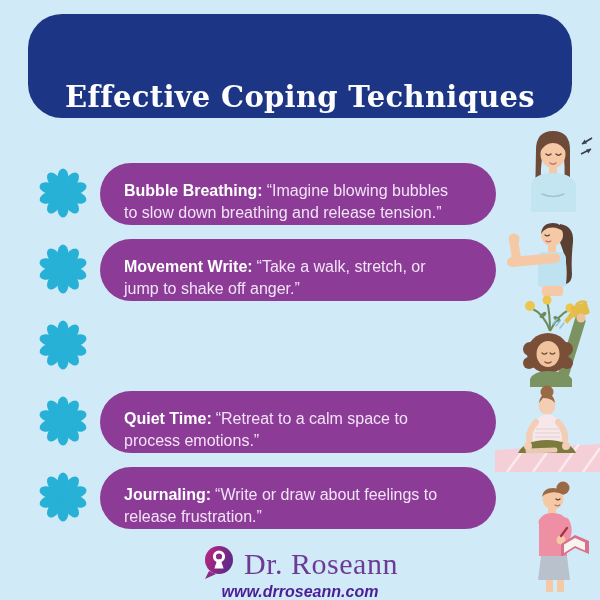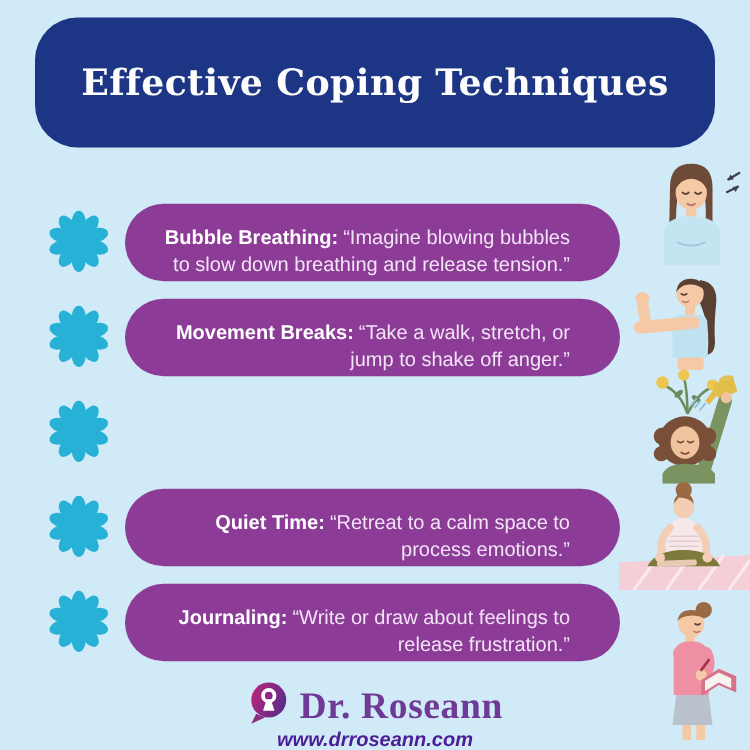--- a/index.html
+++ b/index.html
@@ -7,49 +7,49 @@
     position:relative;
     width:600px;height:600px;
     background:#d0eaf8;
     overflow:hidden;
     font-family:"Liberation Sans", sans-serif;
   }
   
   .header{
     position:absolute;left:28px;top:14px;width:544px;height:104px;
     background:#1c3584;border-radius:34px;
-    display:flex;flex-direction:column;justify-content:center;align-items:center;
+    display:flex;flex-direction:row;justify-content:center;align-items:flex-end;
     gap:2px;
   }
   .title-line{
     font-family:"DejaVu Serif", serif;
     font-weight:bold;font-size:29px;line-height:42px;
     color:#fdfdfd;white-space:nowrap;letter-spacing:.3px;
   }
   
   .row{position:absolute;left:0;width:600px;height:62px;}
   .bullet{position:absolute;left:37px;top:4px;width:52px;height:52px;}
   .pill{
     position:absolute;left:100px;top:0;width:396px;height:62px;
     background:#8c3c97;border-radius:31px;
     display:flex;align-items:center;
-    padding:16px 20px 0 24px;box-sizing:border-box;text-align:right;
+    padding:16px 20px 0 24px;box-sizing:border-box;
   }
   .txt{max-width:332px;font-size:16px;line-height:22px;color:#f2e3f6;}
   .lbl{font-weight:bold;color:#ffffff;margin-right:4px;}
   
   .ill{position:absolute;}
   
   .footer{
     position:absolute;left:0;top:544px;width:600px;
     display:flex;flex-direction:column;align-items:center;gap:0px;
   }
   .brandrow{display:flex;align-items:center;gap:8px;}
   .brandname{
-    font-family:"Liberation Serif", serif;font-weight:700;
+    font-family:"Liberation Serif", serif;font-weight:400;
     font-size:30px;color:#6f3a96;letter-spacing:.5px;
   }
   .website{
     font-style:italic;font-weight:bold;font-size:16px;color:#4c1d95;
     margin-top:-1px;
   }
 </style>
 </head>
 <body>
 
@@ -94,21 +94,21 @@
         <ellipse cx="26" cy="11" rx="5.6" ry="9.5" transform="rotate(144 26 26)"></ellipse>
         <ellipse cx="26" cy="11" rx="5.6" ry="9.5" transform="rotate(180 26 26)"></ellipse>
         <ellipse cx="26" cy="11" rx="5.6" ry="9.5" transform="rotate(216 26 26)"></ellipse>
         <ellipse cx="26" cy="11" rx="5.6" ry="9.5" transform="rotate(252 26 26)"></ellipse>
         <ellipse cx="26" cy="11" rx="5.6" ry="9.5" transform="rotate(288 26 26)"></ellipse>
         <ellipse cx="26" cy="11" rx="5.6" ry="9.5" transform="rotate(324 26 26)"></ellipse>
       </g>
         </svg>
     </div>
     <div class="pill">
-      <div class="txt"><span class="lbl">Movement Breaks:</span><span class="qt">“Take a walk, stretch, or jump to shake off anger.”</span></div>
+      <div class="txt"><span class="lbl">Movement Write:</span><span class="qt">“Take a walk, stretch, or jump to shake off anger.”</span></div>
     </div>
   </div>
 
   <div class="row" style="top:315px">
     <div class="bullet">
       <svg width="52" height="52" viewBox="0 0 52 52">
           <g fill="#27b1d6">
         <circle cx="26" cy="26" r="9"></circle>
         <ellipse cx="26" cy="11" rx="5.6" ry="9.5"></ellipse>
         <ellipse cx="26" cy="11" rx="5.6" ry="9.5" transform="rotate(36 26 26)"></ellipse>

